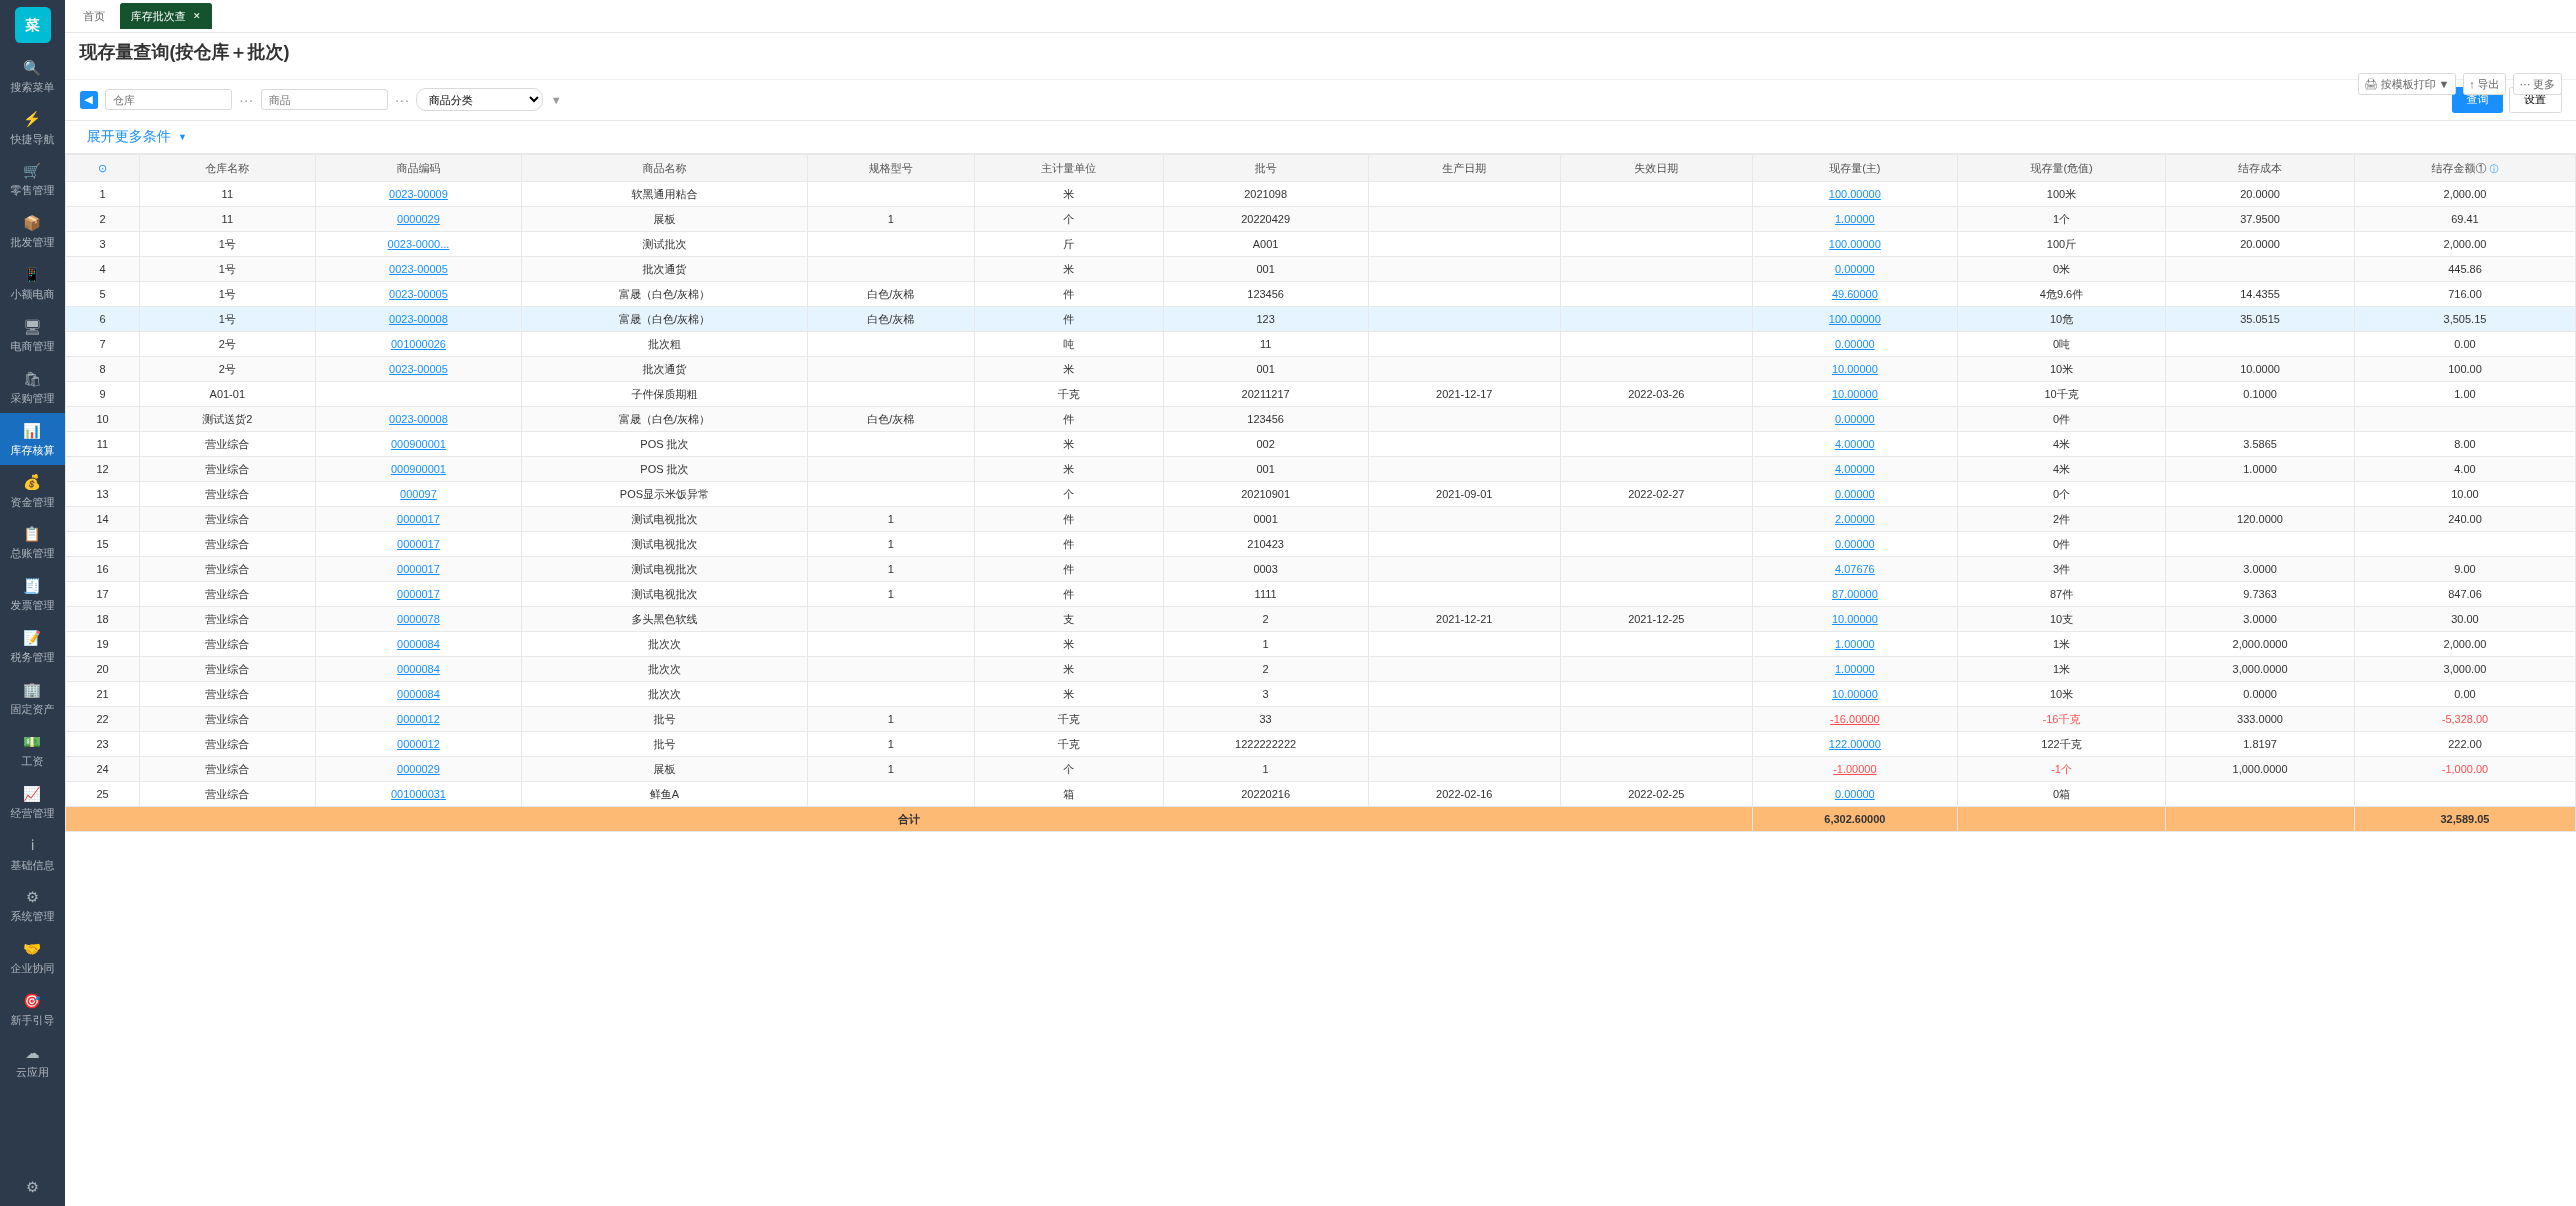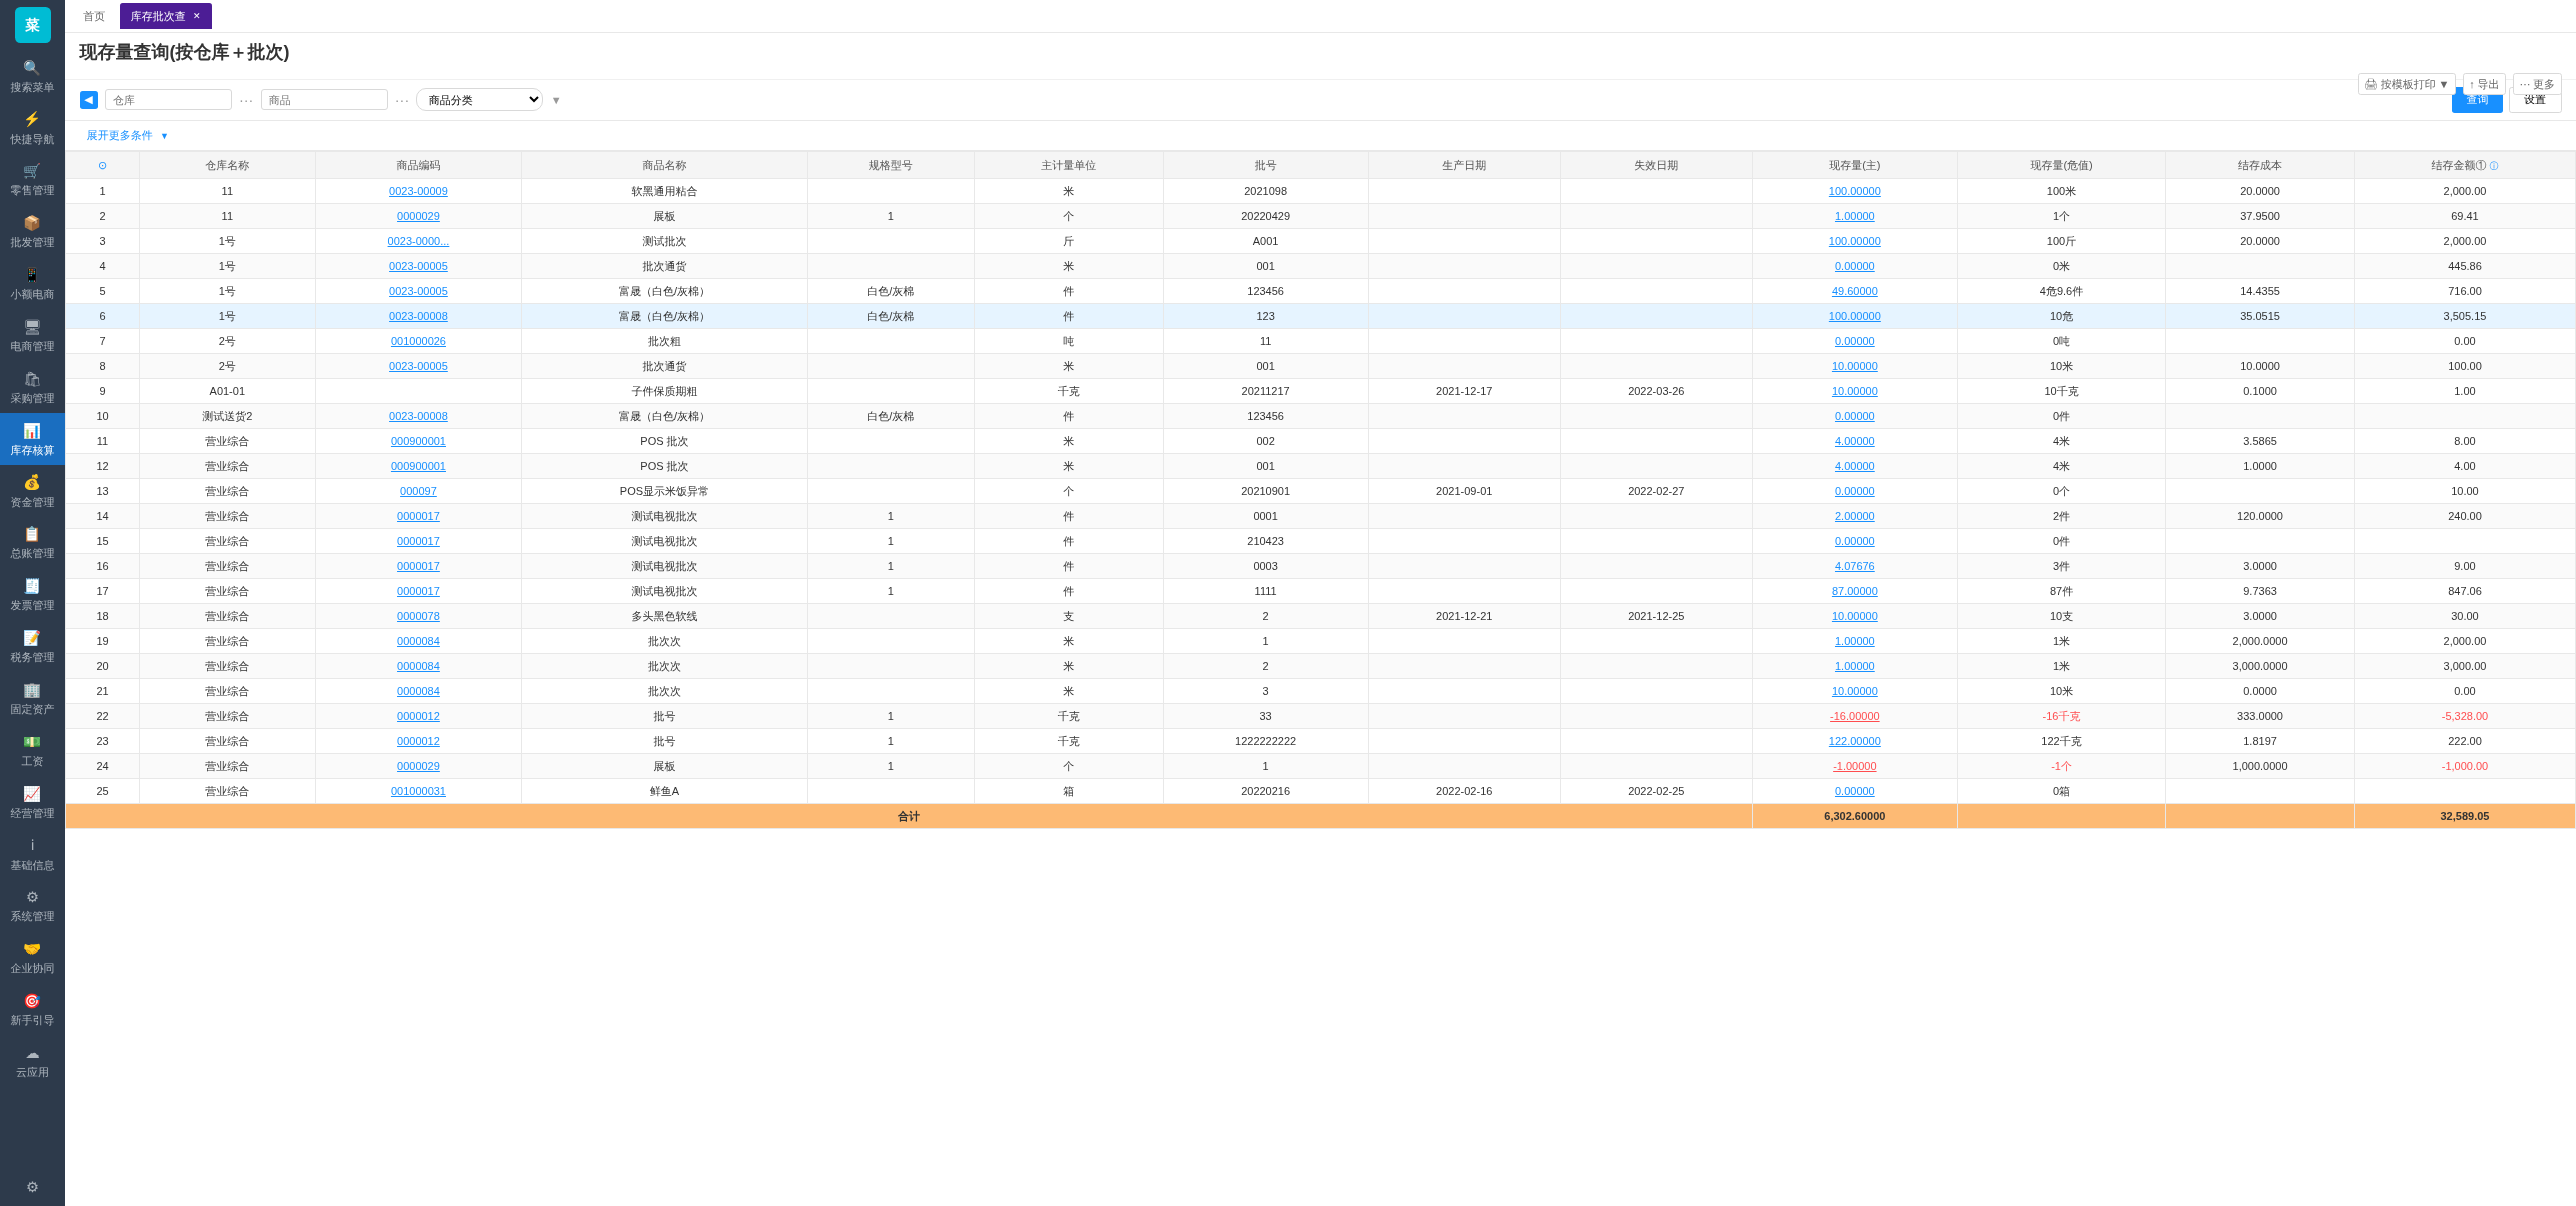--- a/index.html
+++ b/index.html
@@ -57,21 +57,21 @@
       gap: 3.6px;
     }
     .nav-tab {
       padding: 5.4px 11px;
       cursor: pointer;
       color: #666;
       border-radius: 2.7px 2.7px 0 0;
       font-size: 11px;
     }
     .nav-tab.active {
-      background: #4c1d95;
+      background: #14532d;
       color: #fff;
       display: flex; align-items: center; gap: 3.6px;
     }
     .nav-tab-close {
       font-size: 9px;
       cursor: pointer;
       margin-left: 3.6px;
     }
     .page-title {
       font-size: 18px;
@@ -101,21 +101,21 @@
       background: #fff;
       padding: 7.2px 14.5px;
       display: flex;
       align-items: center;
       gap: 7.2px;
       border-bottom: 0.9px solid #e8e8e8;
     }
     .filter-expand-btn {
       color: #1890ff;
       cursor: pointer;
-      font-size: 11px;
+      font-size: 14px;
       padding: 3.6px 7.2px;
       font-family: Liberation Serif, serif;
     }
     .filter-arrow {
       background: #1890ff;
       color: white;
       border: none;
       width: 18px; height: 18px;
       border-radius: 2.7px;
       cursor: pointer;

